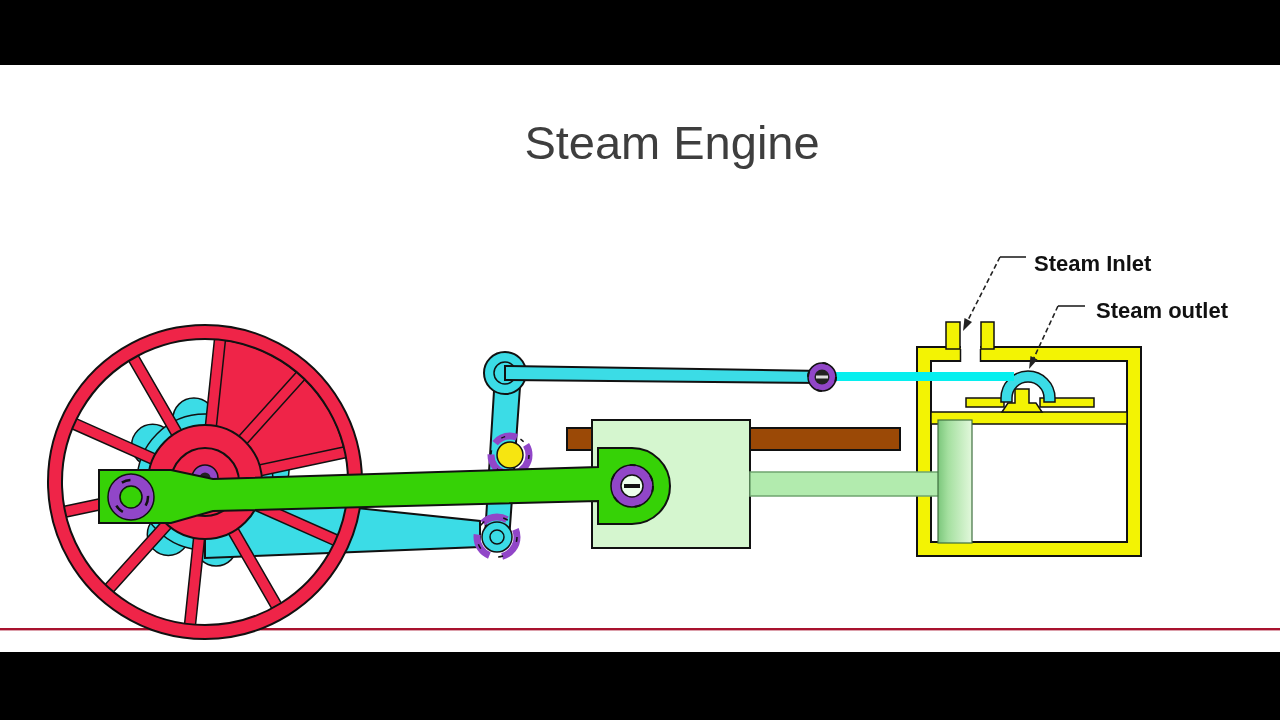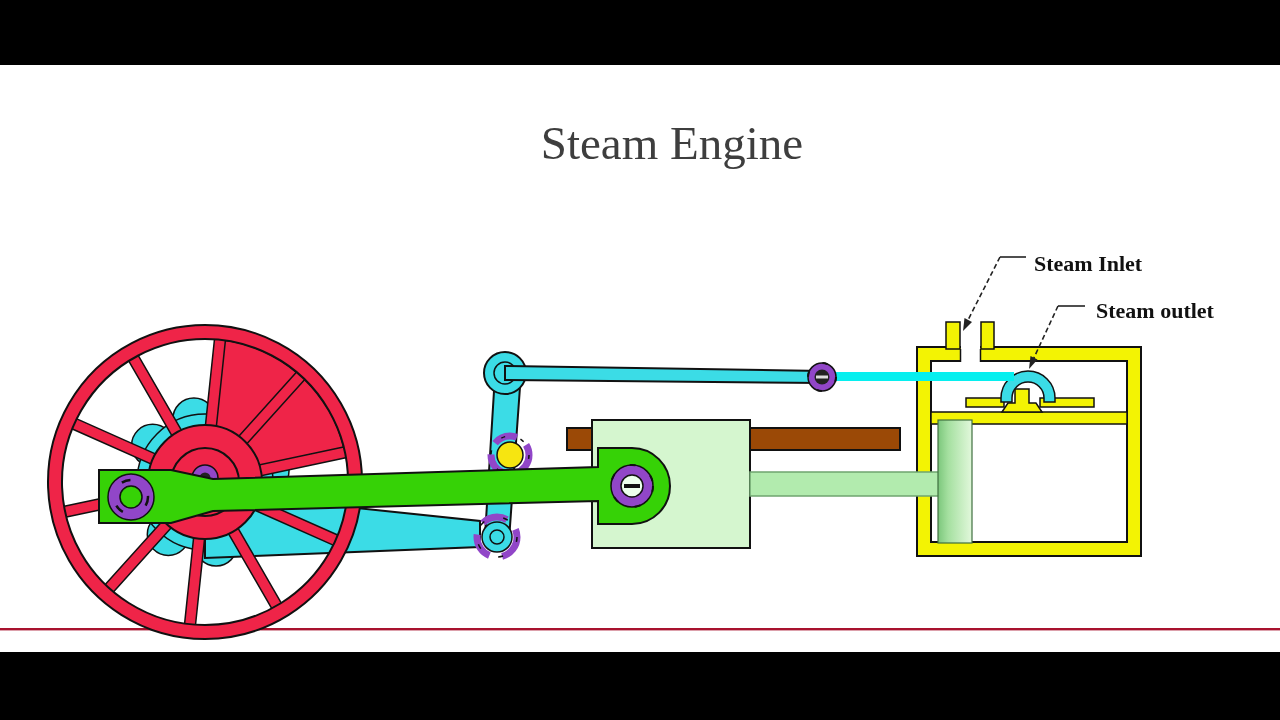--- a/index.html
+++ b/index.html
@@ -1,17 +1,17 @@
 <!DOCTYPE html>
 <html style="--letterbox_black: #000000; --background_white: #ffffff; --wheel_red: #EF2448; --ground_red: #A8122E; --link_cyan: #3BDCE6; --valve_cyan: #06EFEF; --rod_green: #36D206; --crosshead_pale_green: #D5F6CF; --piston_rod_green: #B2EBAE; --piston_green: #9FDC9A; --wall_yellow: #F3F303; --pin_yellow: #F6E511; --pin_purple: #9146C8; --guide_brown: #9B4906; --outline: #111111; --title_gray: #3E3E3E; --label_black: #111111;"><head>
 <meta charset="utf-8">
 <style>
   html,body{margin:0;padding:0;background:#000;}
   .stage{position:relative;width:1280px;height:720px;overflow:hidden;background:#fff;
-         font-family:Liberation Serif, serif;}
+         font-family:Liberation Sans, sans-serif;}
   svg{display:block}
   .f-red{fill:var(--wheel_red)}
   .f-cyan{fill:var(--link_cyan)}
   .f-vcyan{fill:var(--valve_cyan)}
   .f-green{fill:var(--rod_green)}
   .f-block{fill:var(--crosshead_pale_green)}
   .f-prod{fill:var(--piston_rod_green)}
   .f-yellow{fill:var(--wall_yellow)}
   .f-pinyellow{fill:var(--pin_yellow)}
   .f-purple{fill:var(--pin_purple)}

